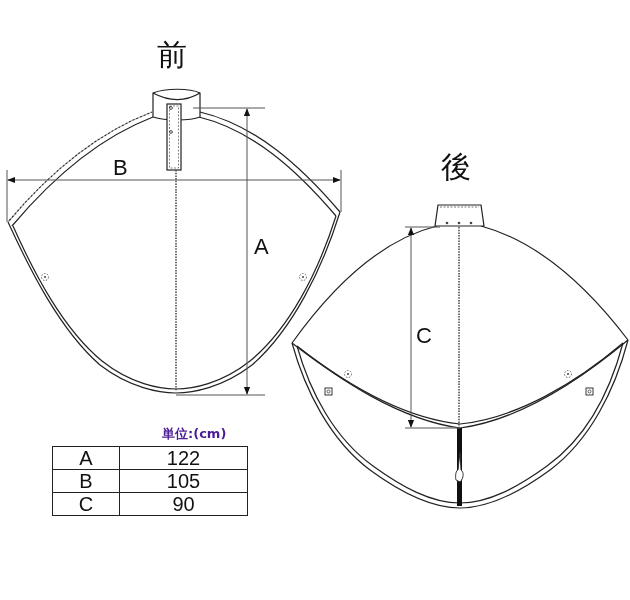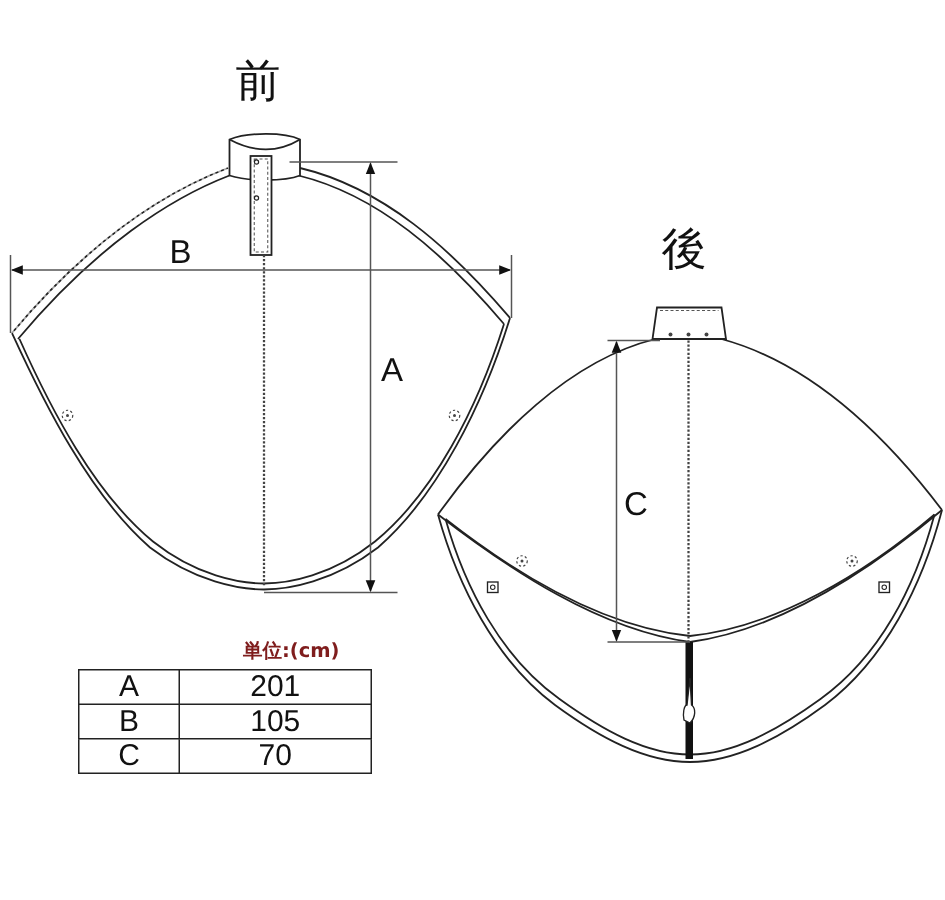--- a/index.html
+++ b/index.html
@@ -4,21 +4,21 @@
   <style>
     html, body { margin: 0; padding: 0; background: #ffffff; }
     body { width: 630px; height: 600px; position: relative; overflow: hidden;
            font-family: "DejaVu Sans", "Liberation Sans", sans-serif; color: #111; }
     #stage { position: absolute; left: 0; top: 0; width: 630px; height: 600px; }
     .view-label { position: absolute; font-size: 30px; font-weight: normal; color: #111;
                   font-family: "DejaVu Sans", sans-serif; line-height: 1; }
     .dim-letter { position: absolute; font-size: 22px; color: #111; line-height: 1;
                   font-family: "Liberation Sans", "DejaVu Sans", sans-serif; }
     .unit-label { position: absolute; left: 162px; top: 425px; font-size: 13px; font-weight: bold;
-                  font-family: "DejaVu Sans", sans-serif; color: #7f1d1d; }
+                  font-family: "DejaVu Sans", sans-serif; color: #4c1d95; }
     table.size-table { position: absolute; left: 52px; top: 446px; border-collapse: collapse;
                        width: 196px; }
     table.size-table td { border: 1.5px solid #222; height: 22px; padding: 0; text-align: center;
                           font-size: 20px; line-height: 20px; font-family: "Liberation Sans", "DejaVu Sans", sans-serif; color: #111; }
     table.size-table td.key { width: 66px; }
   </style>
 </head>
 <body>
 
 <div id="stage">
@@ -143,25 +143,25 @@
   <div class="dim-letter" style="left:113px; top:157px;">B</div>
   <div class="dim-letter" style="left:254px; top:236px;">A</div>
   <div class="dim-letter" style="left:416px; top:325px;">C</div>
 
   <div class="unit-label">単位:(cm)</div>
 
   <table class="size-table">
     <tbody>
         <tr>
       <td class="key">A</td>
-      <td>201</td>
+      <td>122</td>
     </tr>
     <tr>
       <td class="key">B</td>
       <td>105</td>
     </tr>
     <tr>
       <td class="key">C</td>
-      <td>70</td>
+      <td>90</td>
     </tr>
   </tbody>
     </table>
 </div>
 
 </body></html>

